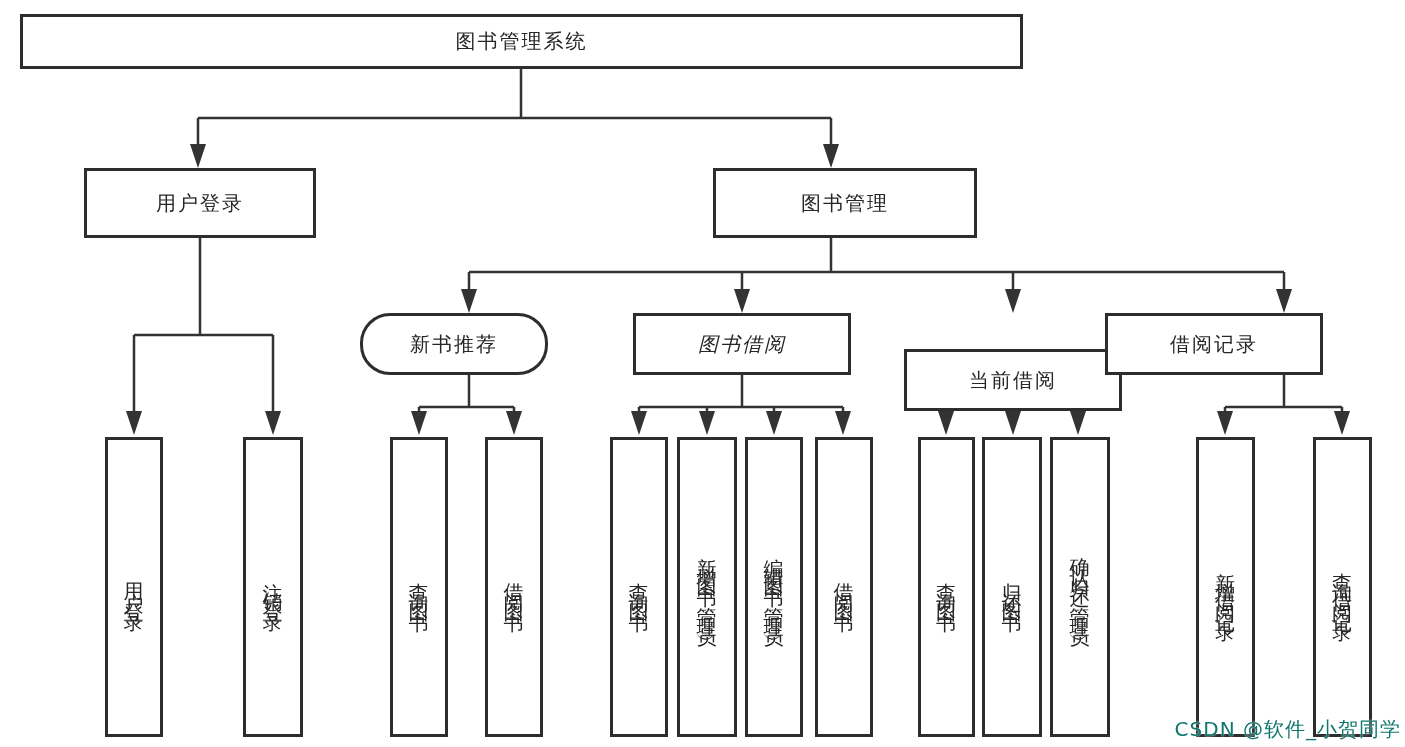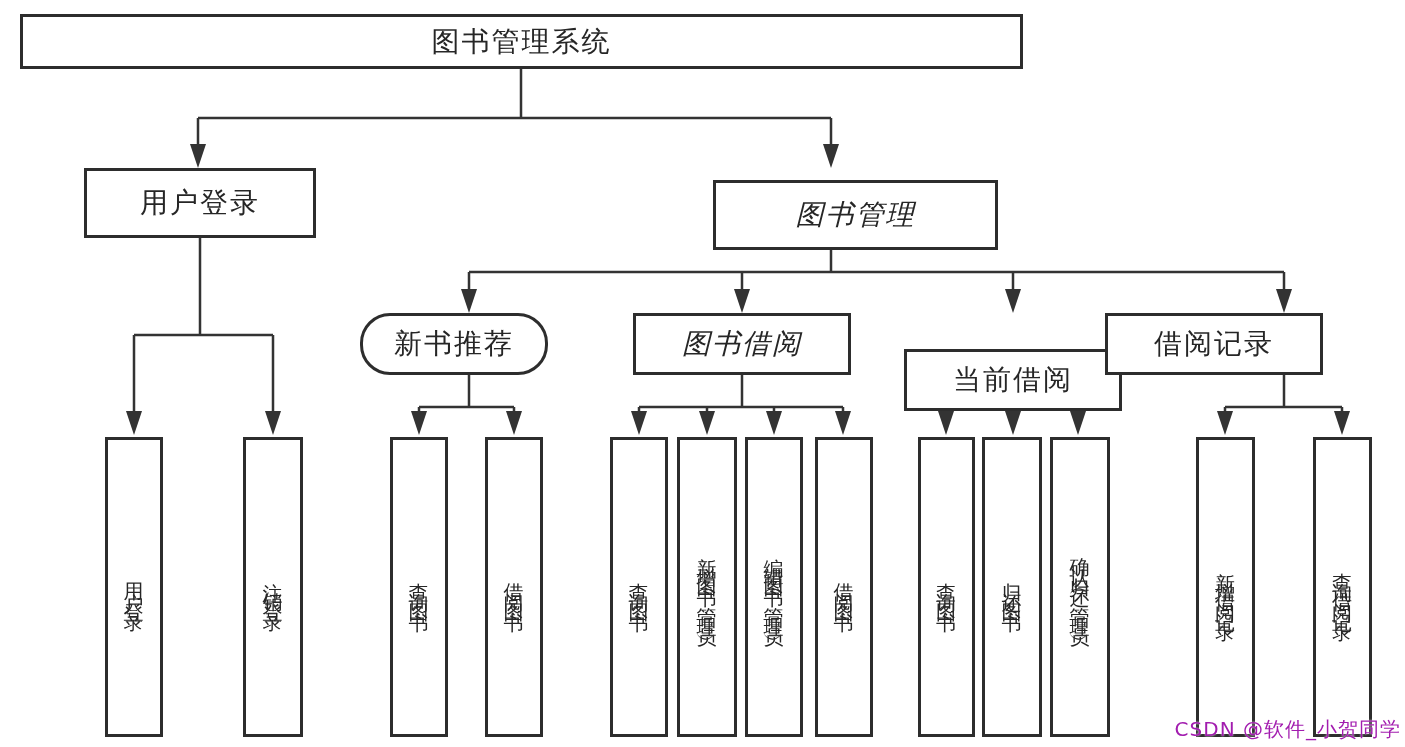--- a/index.html
+++ b/index.html
@@ -20,35 +20,35 @@
   .node {
     position: absolute;
     box-sizing: border-box;
     background: #ffffff;
     border: 3px solid #2d2d2d;
     display: flex;
     align-items: center;
     justify-content: center;
     text-align: center;
   }
-  .h-label { font-size: 28px; letter-spacing: 2px; white-space: nowrap; }
+  .h-label { font-size: 20px; letter-spacing: 2px; white-space: nowrap; }
   .leaf-label {
     writing-mode: vertical-rl;
     text-orientation: mixed;
     font-size: 20px;
     letter-spacing: 10px;
     line-height: 1;
     white-space: nowrap;
   }
   .watermark {
     position: absolute;
     top: 716px;
     right: 4px;
     font-size: 20px;
-    color: #a21caf;
+    color: #0f766e;
     letter-spacing: 1px;
     white-space: nowrap;
     text-shadow: 0 0 2px #ffffff;
   }
 </style>
 </head>
 <body>
 
 <div class="stage">
 
@@ -92,21 +92,21 @@
     </g>
   </svg>
 
   <div class="node" style="left:20px; top:14px; width:1003px; height:55px;">
     <span class="h-label">图书管理系统</span>
   </div>
 
   <div class="node" style="left:84px; top:168px; width:232px; height:70px;">
     <span class="h-label">用户登录</span>
   </div>
-  <div class="node" style="left:713px; top:180px; width:285px; height:70px;font-style:italic;">
+  <div class="node" style="left:713px; top:168px; width:264px; height:70px;">
     <span class="h-label">图书管理</span>
   </div>
 
   <div class="node" style="left:360px; top:313px; width:188px; height:62px;border-radius:30px;">
     <span class="h-label">新书推荐</span>
   </div>
   <div class="node" style="left:633px; top:313px; width:218px; height:62px;font-style:italic;">
     <span class="h-label">图书借阅</span>
   </div>
   <div class="node" style="left:904px; top:313px; width:218px; height:62px;margin-top:36px;">

